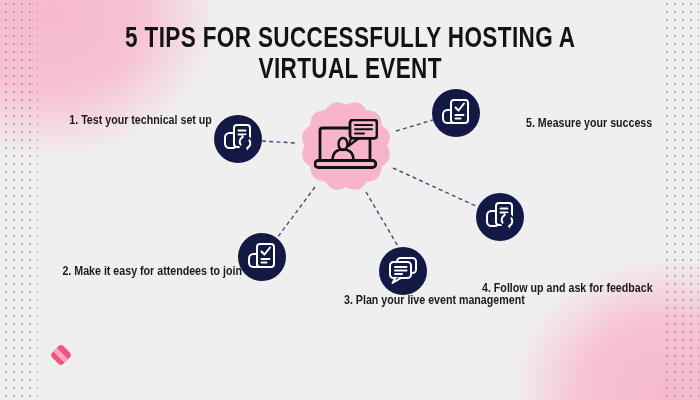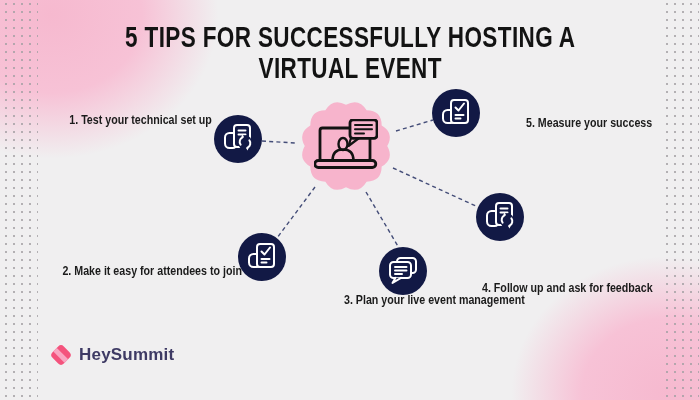--- a/index.html
+++ b/index.html
@@ -185,16 +185,15 @@
   <div class="tip-label tl-right tl1"><span>1. Test your technical set up</span></div>
   <div class="tip-label tl-right tl2"><span>2. Make it easy for attendees to join</span></div>
   <div class="tip-label tl-left tl3"><span>3. Plan your live event management</span></div>
   <div class="tip-label tl-left tl4"><span>4. Follow up and ask for feedback</span></div>
   <div class="tip-label tl-left tl5"><span>5. Measure your success</span></div>
 
   <div class="logo">
     <div class="logo-mark">
       <div class="stripe"></div>
     </div>
-    <span class="logo-text">HeySummit</span>
   </div>
 
 </div>
 
 </body></html>

